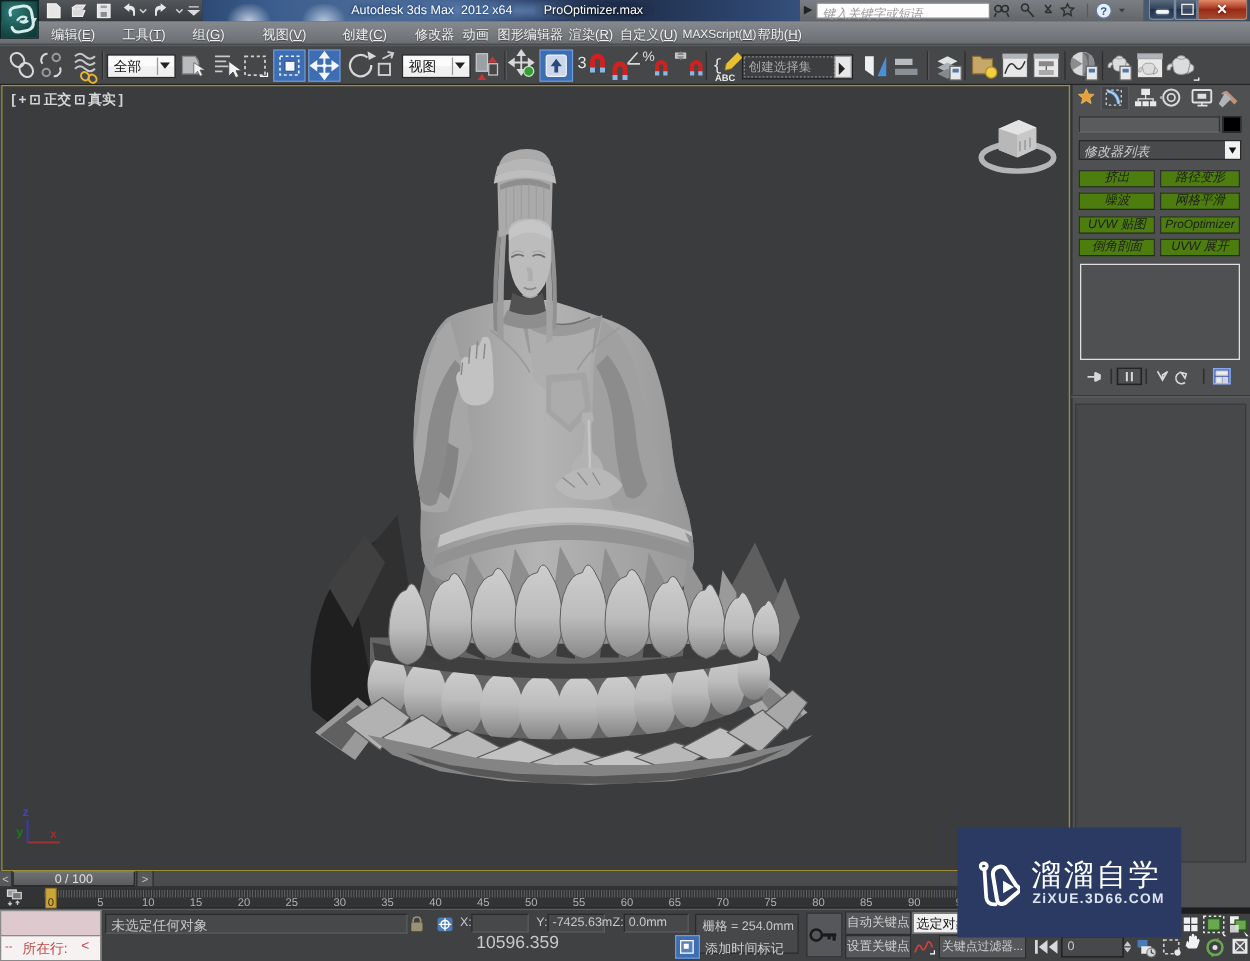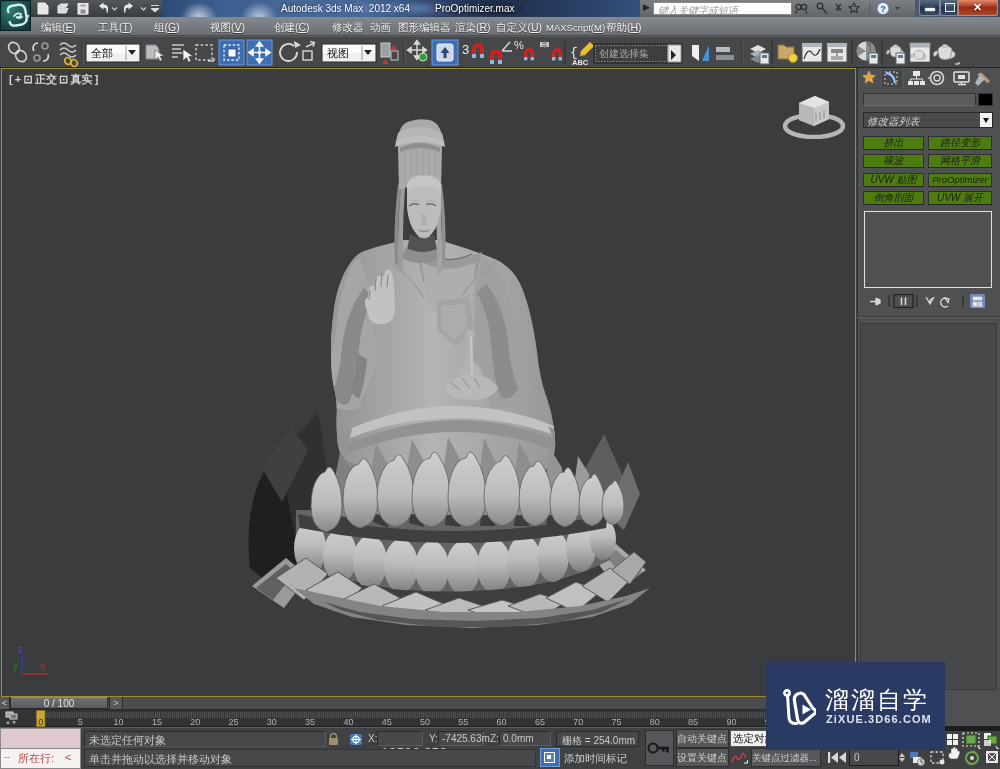--- a/index.html
+++ b/index.html
@@ -14,21 +14,21 @@
 .menuitem{position:absolute;top:4px;font-size:10.5px;color:#f2f2f2;text-shadow:0 1px 1px #3a3a3a;white-space:nowrap;}
 #toolbar{left:0;top:36px;width:1000px;height:32px;background:#454749;border-top:1px solid #595c5f;border-bottom:1px solid #252525;box-sizing:border-box;}
 #viewport{left:1px;top:68px;width:855px;height:629px;background:#3a3c3e;border:1px solid #9e8d35;box-sizing:border-box;font-weight:bold;}
 #vplabel{left:7px;top:3px;font-size:11px;color:#d5d5d5;letter-spacing:0px;}
 #cmdpanel{left:857px;top:68px;width:143px;height:658px;background:#4e5052;font-style:italic;}
 #trackrow{left:0;top:697px;width:857px;height:13px;background:#4a4c4e;border-bottom:1px solid #2a2a2a;box-sizing:border-box;}
 #ruler{left:0;top:710px;width:857px;height:17px;background:#323335;border-bottom:1px solid #222;box-sizing:border-box;}
 #statusbar{left:0;top:727px;width:1000px;height:42px;background:#3f4143;}
 #watermark{left:766px;top:662px;width:179px;height:88px;background:#2b3a63;z-index:100;}
 .sunken{background:#46484a;border:1px solid #2a2a2a;border-bottom-color:#5a5c5e;border-right-color:#5a5c5e;box-sizing:border-box;color:#c9c9c9;font-size:11px;}
-.btn{background:#55575a;border:1px solid #2e2e2e;box-sizing:border-box;color:#d0d0d0;font-size:11px;text-align:left;}
+.btn{background:#55575a;border:1px solid #2e2e2e;box-sizing:border-box;color:#d0d0d0;font-size:11px;text-align:center;}
 .mbtn{position:absolute;width:61px;height:14px;background:#4d7c0f;border:1px solid #303030;border-bottom-color:#262626;box-sizing:border-box;color:#1d1d1d;font-size:10px;text-align:center;line-height:12px;white-space:nowrap;overflow:hidden;}
 </style></head>
 <body>
 <div class="abs" id="titlebar"></div>
 <div class="abs" id="quickbar">
 <svg class="abs" style="left:0;top:2px" width="131" height="14" viewBox="0 0 131 14">
 <g stroke="#e8e8e8" fill="#dcdcdc">
 <path d="M7 1 h7 l3 3 v8 h-10 z" stroke="#f0f0f0" fill="#e6e6e6"></path>
 <path d="M27 4 l3 -2 h7 l-2 3 h-6 z M27 4 v7 h8 l2 -5" fill="#d8d8d8" stroke="#eee" stroke-width="1"></path>
 <rect x="47" y="1.5" width="10" height="10.5" fill="#e2e2e2" stroke="#f0f0f0"></rect>
@@ -555,38 +555,35 @@
       <span style="position:absolute;left:3px;top:13px;font-size:14px">10596.359</span>
     </div>
 <span class="abs" style="left:429px;top:6px;font-size:10px;color:#c8c8c8">Y:</span>
 <div class="sunken abs" style="left:438px;top:4px;width:46px;height:15px">
       <span style="position:absolute;left:3px;top:1px;font-size:10px">-7425.63m</span>
     </div>
 <span class="abs" style="left:490px;top:6px;font-size:10px;color:#c8c8c8">Z:</span>
 <div class="sunken abs" style="left:499px;top:4px;width:52px;height:15px">
       <span style="position:absolute;left:3px;top:1px;font-size:10px">0.0mm</span>
     </div>
-<div class="sunken abs" style="left:556px;top:4px;width:83px;height:16px;border-color:#2a2a2a">
+<div class="sunken abs" style="left:556px;top:4px;width:83px;height:32px;border-color:#2a2a2a">
       <span style="position:absolute;left:5px;top:2px;font-size:10px">栅格 = 254.0mm</span>
     </div>
 <div class="btn abs" style="left:645px;top:3px;width:29px;height:36px"><svg width="27" height="34" viewBox="0 0 27 34">
         <g fill="#1a1a1a">
           <circle cx="7" cy="17" r="4.5" fill="none" stroke="#1a1a1a" stroke-width="2"></circle>
           <rect x="11" y="15.7" width="12" height="2.6"></rect>
           <rect x="20" y="18" width="2.6" height="3.5"></rect>
           <rect x="16" y="18" width="2.6" height="2.5"></rect>
         </g>
       </svg></div>
 <div class="btn abs" style="left:676px;top:2px;width:53px;height:19px;line-height:18px;font-size:10px">自动关键点</div>
 <div class="btn abs" style="left:676px;top:21px;width:53px;height:19px;line-height:18px;font-size:10px">设置关键点</div>
 <div class="abs" style="left:730px;top:3px;width:37px;height:17px;background:#f0f0f0;border:1px solid #555;box-sizing:border-box;color:#111;font-size:10.5px;overflow:hidden">
       <span style="position:absolute;left:2px;top:1px;white-space:nowrap">选定对象</span>
-    </div>
-<div class="sunken abs" style="left:84px;top:22px;width:452px;height:18px;border-color:#333">
-      <span style="position:absolute;left:4px;top:2px">单击并拖动以选择并移动对象</span>
     </div>
 <div class="abs" style="left:540px;top:21px;width:20px;height:19px;background:#3d6db2;border:1px solid #6e9ad8;box-sizing:border-box">
       <div class="abs" style="left:3px;top:3px;width:11px;height:11px;border:1.5px solid #fff;background:rgba(255,255,255,.15);box-sizing:border-box">
         <div style="position:absolute;left:2px;top:2px;width:4px;height:4px;background:#fff"></div>
       </div>
     </div>
 <span class="abs" style="left:564px;top:25px;font-size:10.5px;color:#cfcfcf">添加时间标记</span>
 <svg class="abs" style="left:731px;top:23px" width="17" height="16" viewBox="0 0 17 16">
       <path d="M1 12 q3 -9 5 -4 t5 -4 q2 -2 4 4" fill="none" stroke="#d04040" stroke-width="1.4"></path>
       <path d="M13 13 l3.5 0 0 -2.8" stroke="#fff" fill="none"></path>

